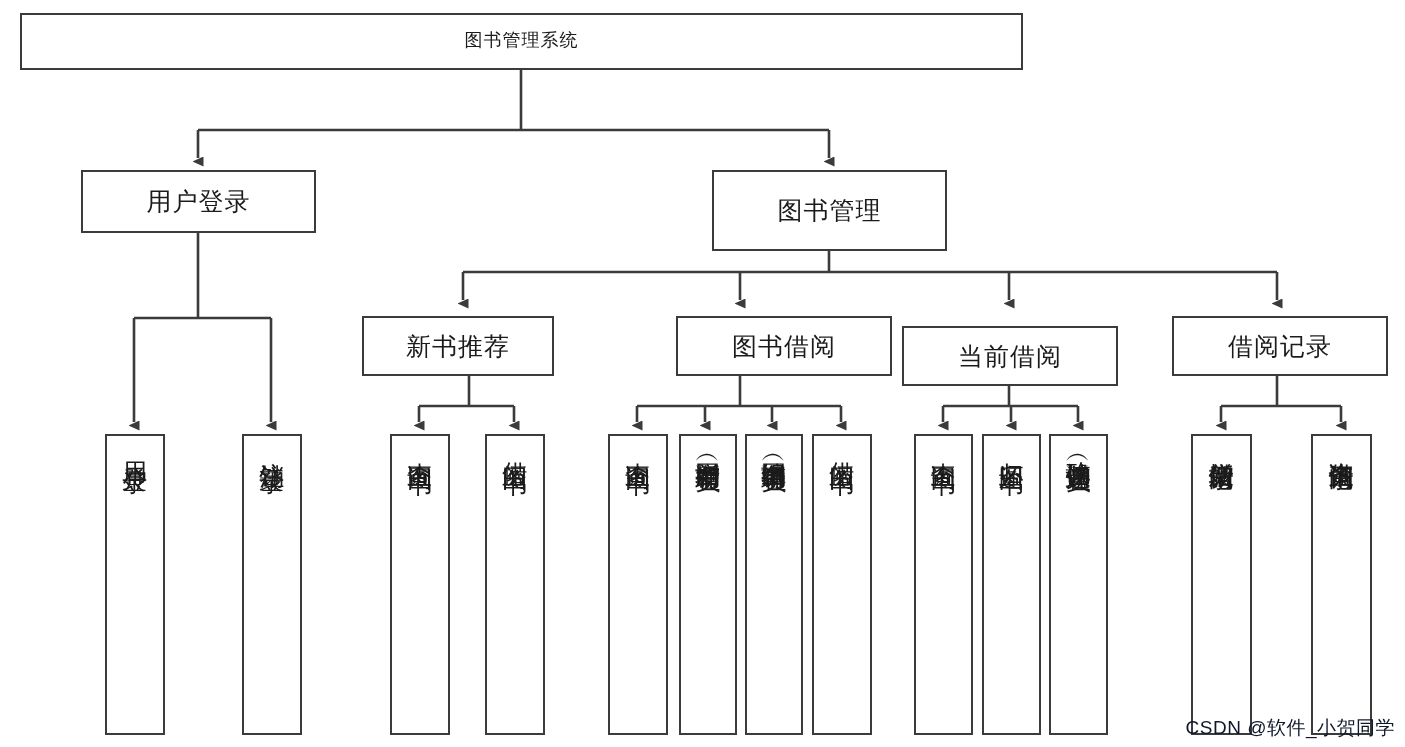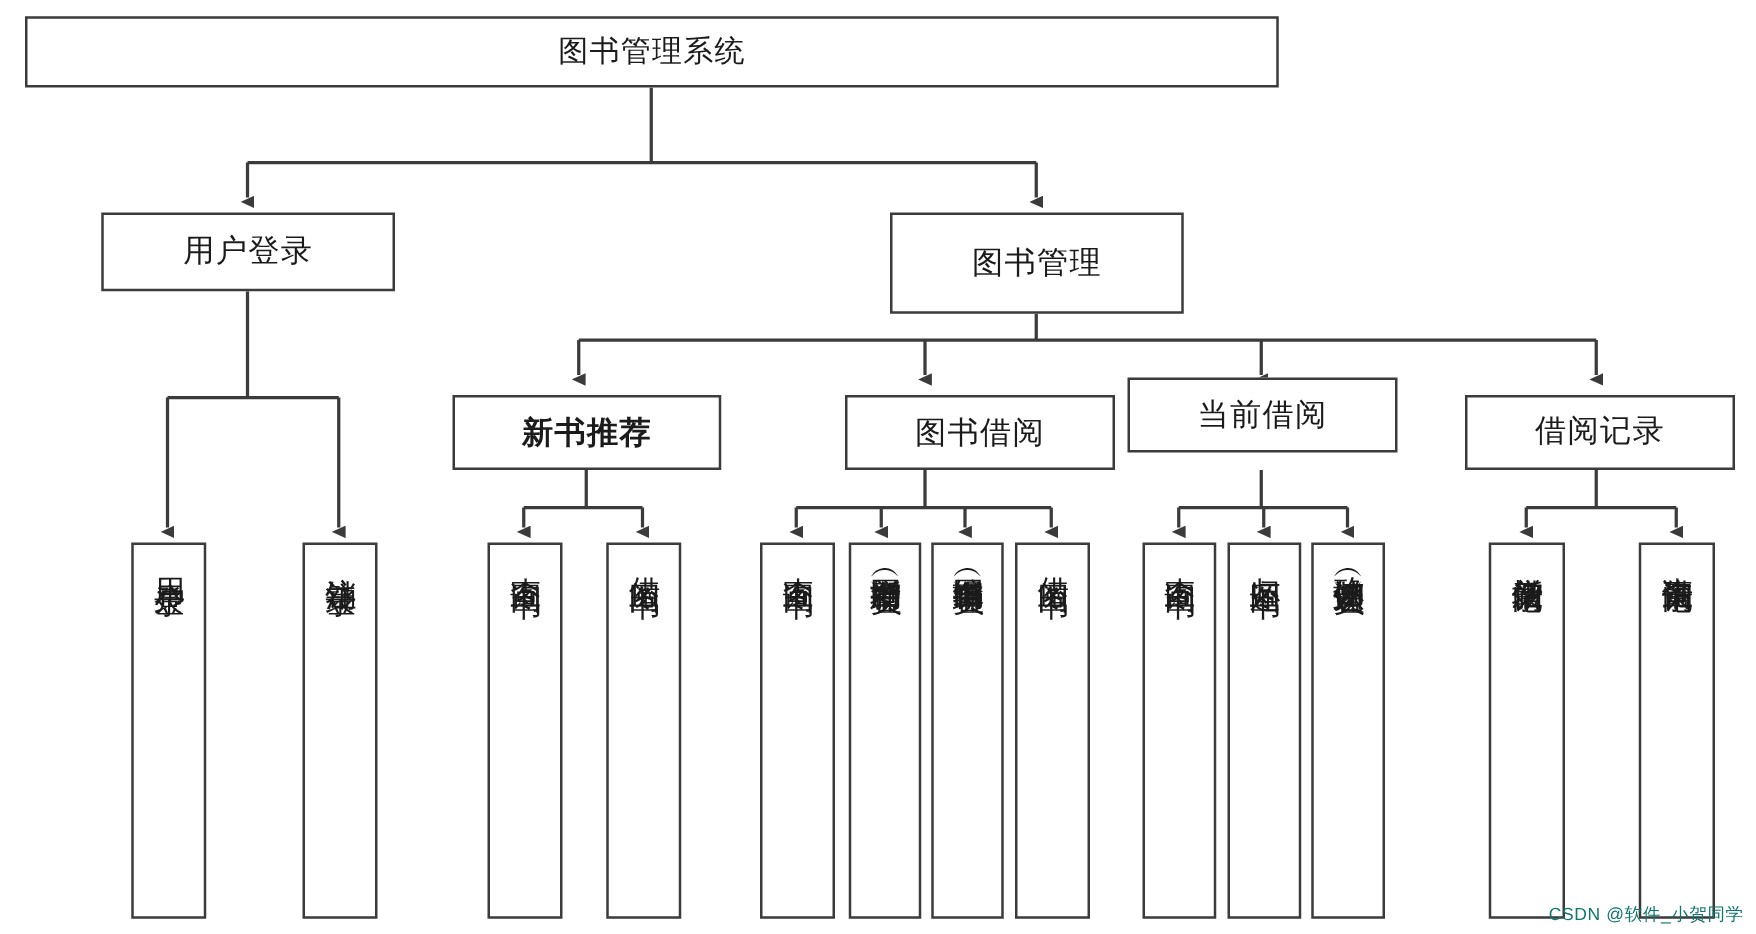--- a/index.html
+++ b/index.html
@@ -40,21 +40,22 @@
     text-align: center;
     line-height: 1.22;
     white-space: nowrap;
   }
   
   .node.horiz .node-label {
     font-size: 25px;
     letter-spacing: 1px;
   }
   .node.root .node-label {
-    font-size: 24px;
+    font-size: 18px;
+    font-family: Liberation Mono, monospace;
   }
   
   .node.leaf {
     align-items: flex-start;
     padding-top: 6px;
   }
   .node.leaf .node-label {
     writing-mode: vertical-rl;
     text-orientation: upright;
     font-size: 25px;
@@ -62,22 +63,22 @@
     letter-spacing: 3px;
     white-space: nowrap;
   }
   .node.leaf.tall-label .node-label {
     letter-spacing: 1px;
   }
   #watermark {
     position: absolute;
     right: 10px;
     bottom: 6px;
-    font-size: 14px;
-    color: #0f766e;
+    font-size: 19px;
+    color: #0f172a;
     letter-spacing: 0.5px;
     white-space: nowrap;
     user-select: none;
   }
 </style>
 </head>
 <body>
 
 <div id="diagram-canvas">
 
@@ -150,30 +151,30 @@
     <span class="node-label">图书管理系统</span>
   </div>
 
   <div class="node horiz" style="left:81px; top:170px; width:235px; height:63px;">
     <span class="node-label">用户登录</span>
   </div>
   <div class="node horiz" style="left:712px; top:170px; width:235px; height:81px;">
     <span class="node-label">图书管理</span>
   </div>
 
-  <div class="node horiz" style="left:362px; top:316px; width:215px; height:60px;font-weight:bold;">
+  <div class="node horiz" style="left:362px; top:316px; width:192px; height:60px;">
     <span class="node-label">新书推荐</span>
   </div>
   <div class="node horiz" style="left:632px; top:316px; width:216px; height:60px;margin-left:44px;">
     <span class="node-label">图书借阅</span>
   </div>
-  <div class="node horiz" style="left:902px; top:302px; width:216px; height:60px;">
+  <div class="node horiz" style="left:902px; top:326px; width:216px; height:60px;">
     <span class="node-label">当前借阅</span>
   </div>
-  <div class="node horiz" style="left:1172px; top:316px; width:216px; height:60px;font-family:Liberation Serif, serif;">
+  <div class="node horiz" style="left:1172px; top:316px; width:216px; height:60px;">
     <span class="node-label">借阅记录</span>
   </div>
 
   <div class="node leaf" style="left:105px; top:434px; width:60px; height:301px;">
     <span class="node-label">用户登录</span>
   </div>
   <div class="node leaf" style="left:242px; top:434px; width:60px; height:301px;">
     <span class="node-label">注销登录</span>
   </div>
 

